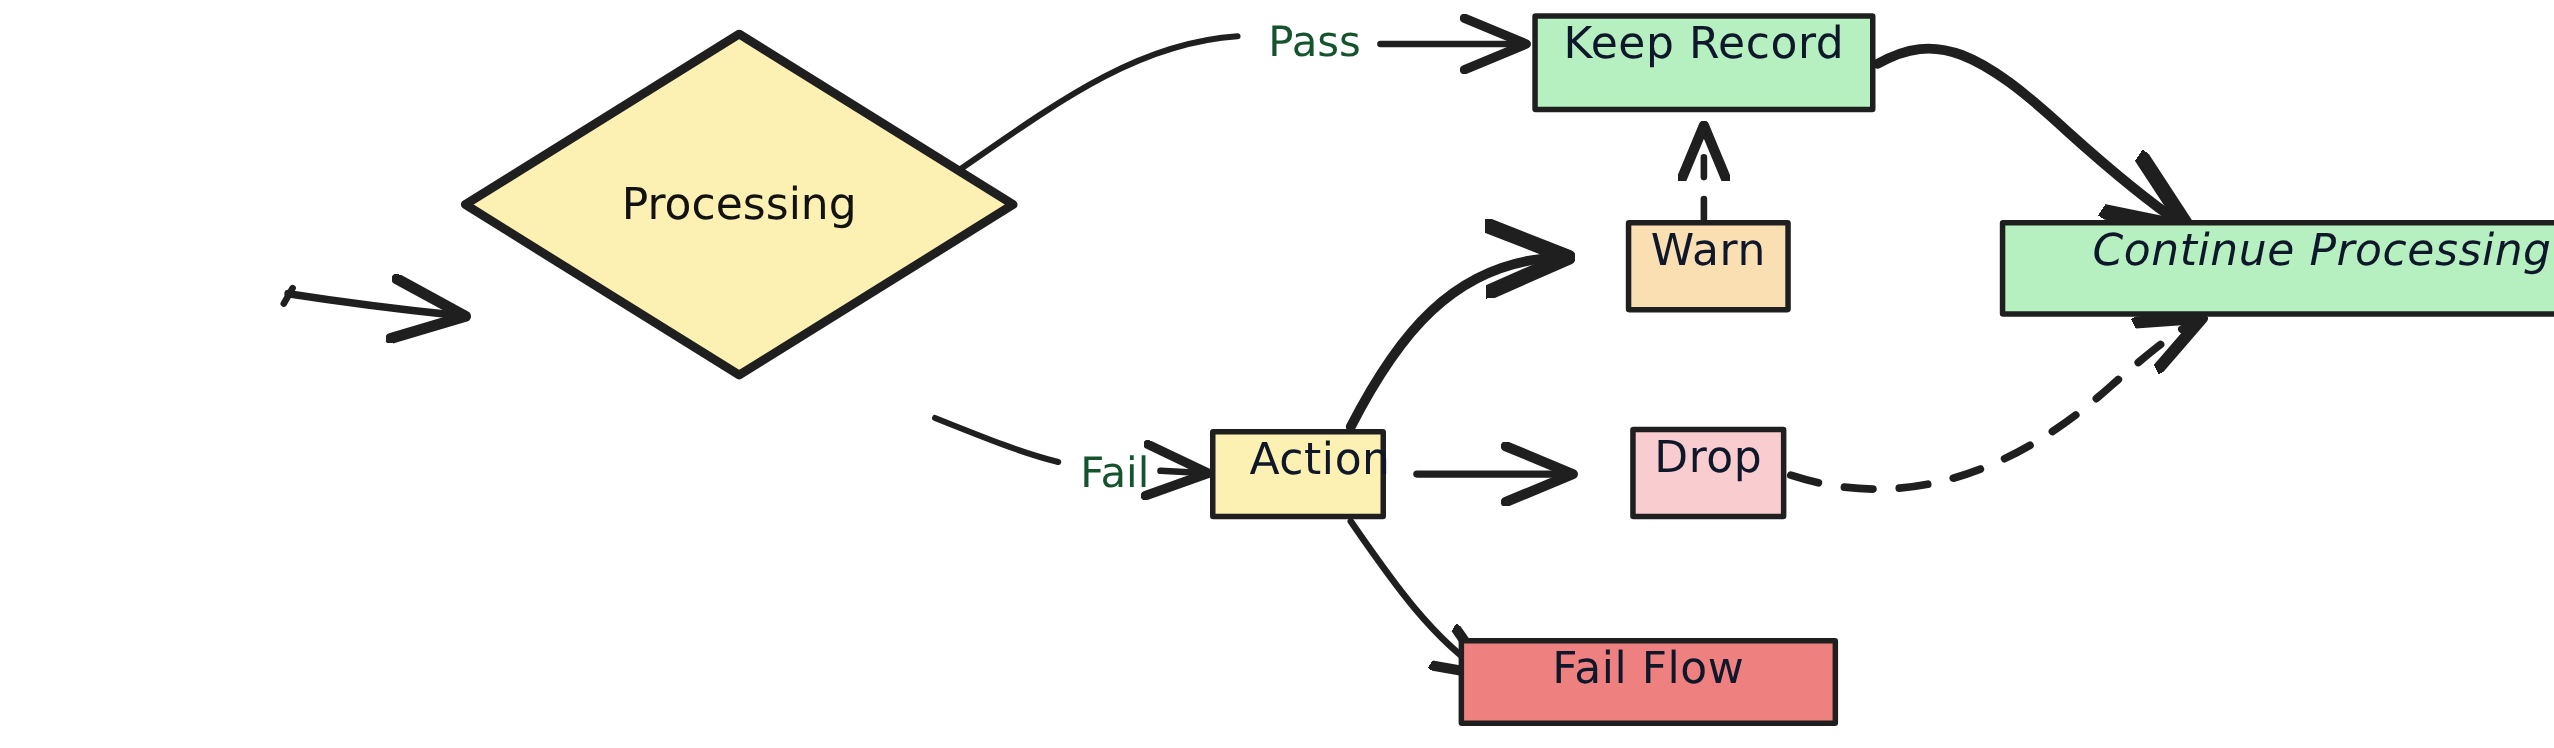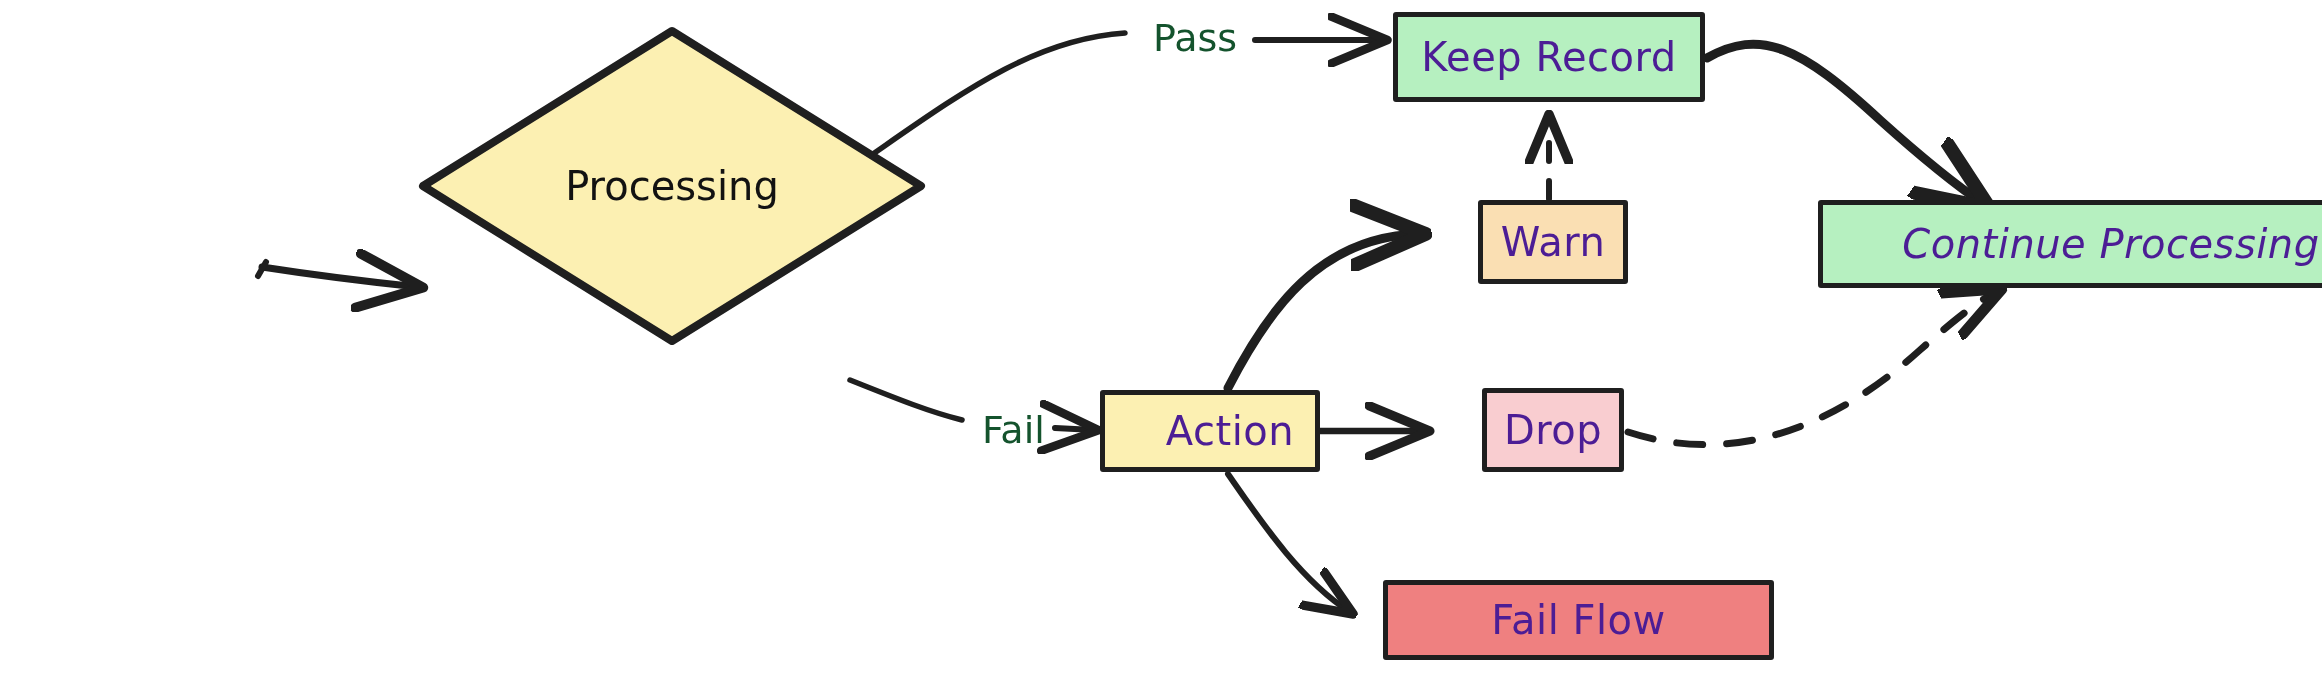--- a/index.html
+++ b/index.html
@@ -20,25 +20,24 @@
     left: 0;
     top: 0;
     width: 2322px;
     height: 680px;
     pointer-events: none;
   }
   .node {
     position: absolute;
     box-sizing: border-box;
     display: flex;
-    align-items: center;
     justify-content: center;
     border: 5px solid #1f1f1f;
     border-radius: 3px;
-    color: #4c1d95;
+    color: #0f172a;
     font-size: 40px;
     letter-spacing: 0.5px;
     text-align: center;
     white-space: nowrap;
     z-index: 3;
   }
   .node-diamond {
     position: absolute;
     z-index: 3;
     display: flex;
@@ -132,29 +131,29 @@
   </div>
 
   <div class="node" style="left:1393px; top:12px; width:312px; height:90px; background:#b6f0c0;">
     <span>Keep Record</span>
   </div>
 
   <div class="node" style="left:1478px; top:200px; width:150px; height:84px; background:#fadfb3;">
     <span>Warn</span>
   </div>
 
-  <div class="node" style="left:1100px; top:390px; width:220px; height:82px; background:#fcf0b2;padding-left:40px;">
+  <div class="node" style="left:1100px; top:390px; width:160px; height:82px; background:#fcf0b2;padding-left:40px;">
     <span>Action</span>
   </div>
 
   <div class="node" style="left:1482px; top:388px; width:142px; height:84px; background:#f9cdd0;">
     <span>Drop</span>
   </div>
 
-  <div class="node" style="left:1383px; top:580px; width:391px; height:80px; background:#ef8080;">
+  <div class="node" style="left:1326px; top:580px; width:345px; height:80px; background:#ef8080;">
     <span>Fail Flow</span>
   </div>
 
   <div class="node" style="left:1818px; top:200px; width:586px; height:88px; background:#b6f0c0;font-style:italic;">
     <span>Continue Processing</span>
   </div>
 
   <div class="edge-label" style="left:1153px; top:16px;">Pass</div>
   <div class="edge-label" style="left:982px; top:408px;">Fail</div>
 

